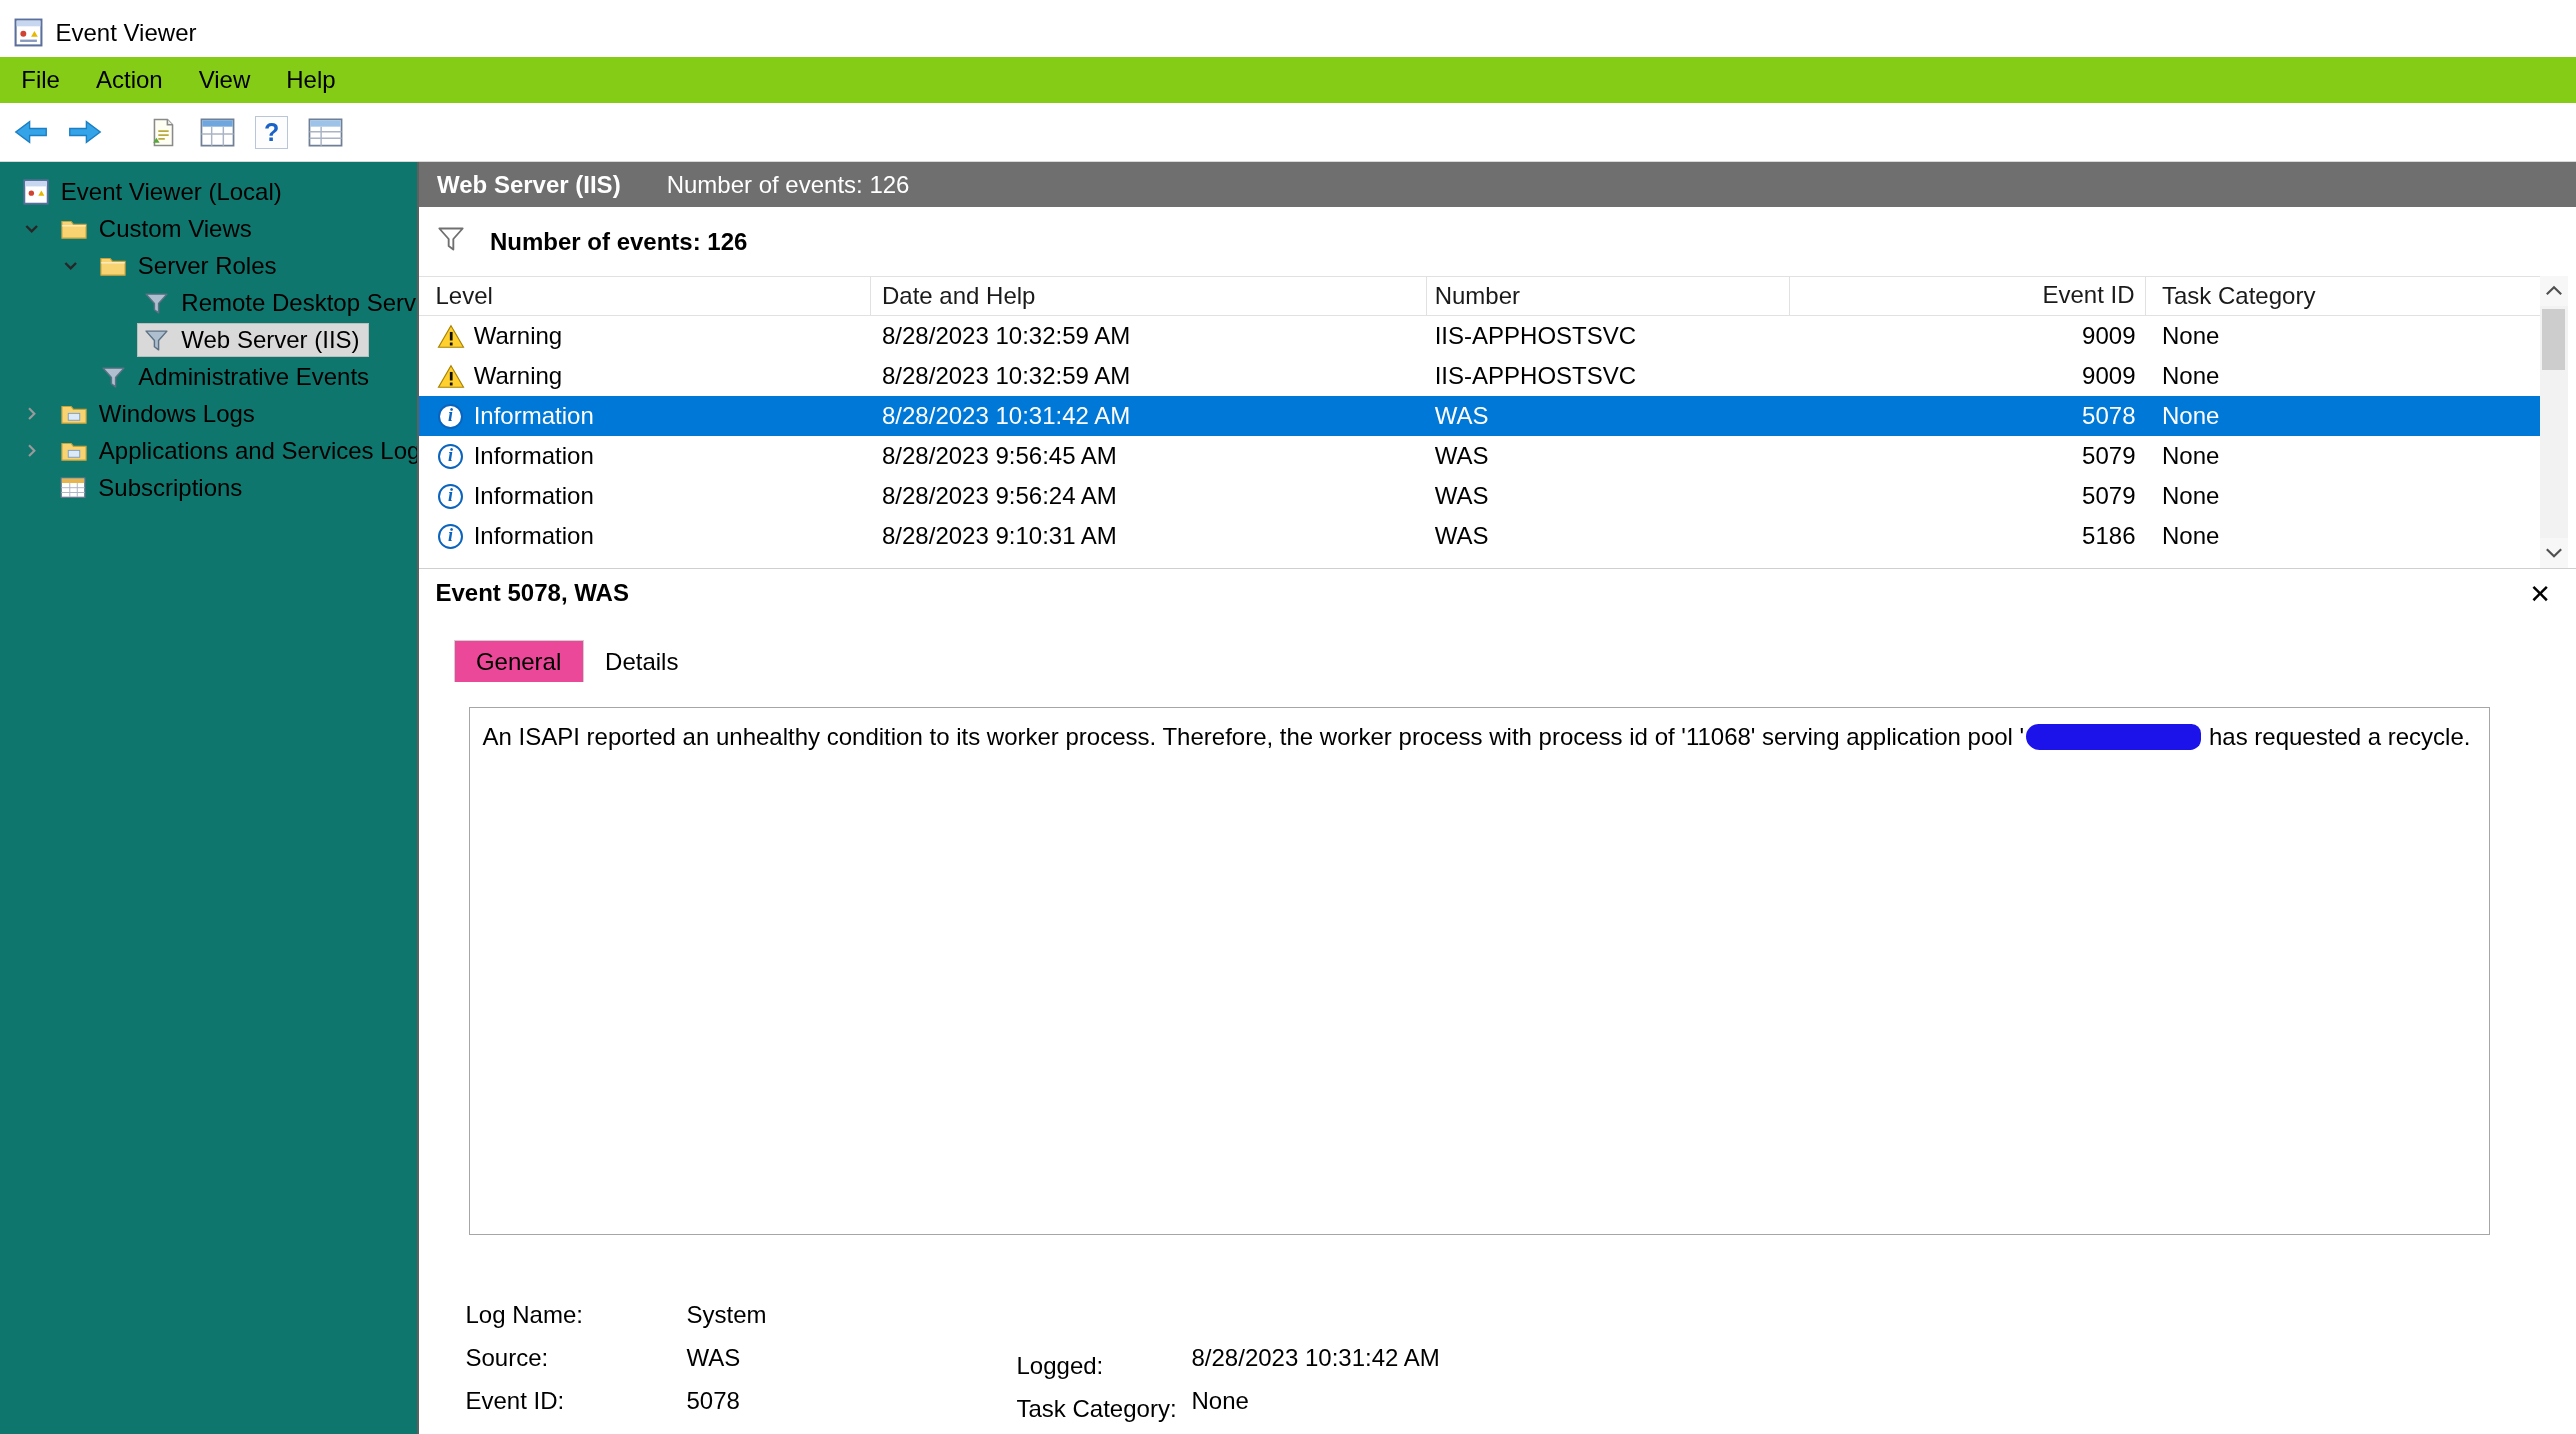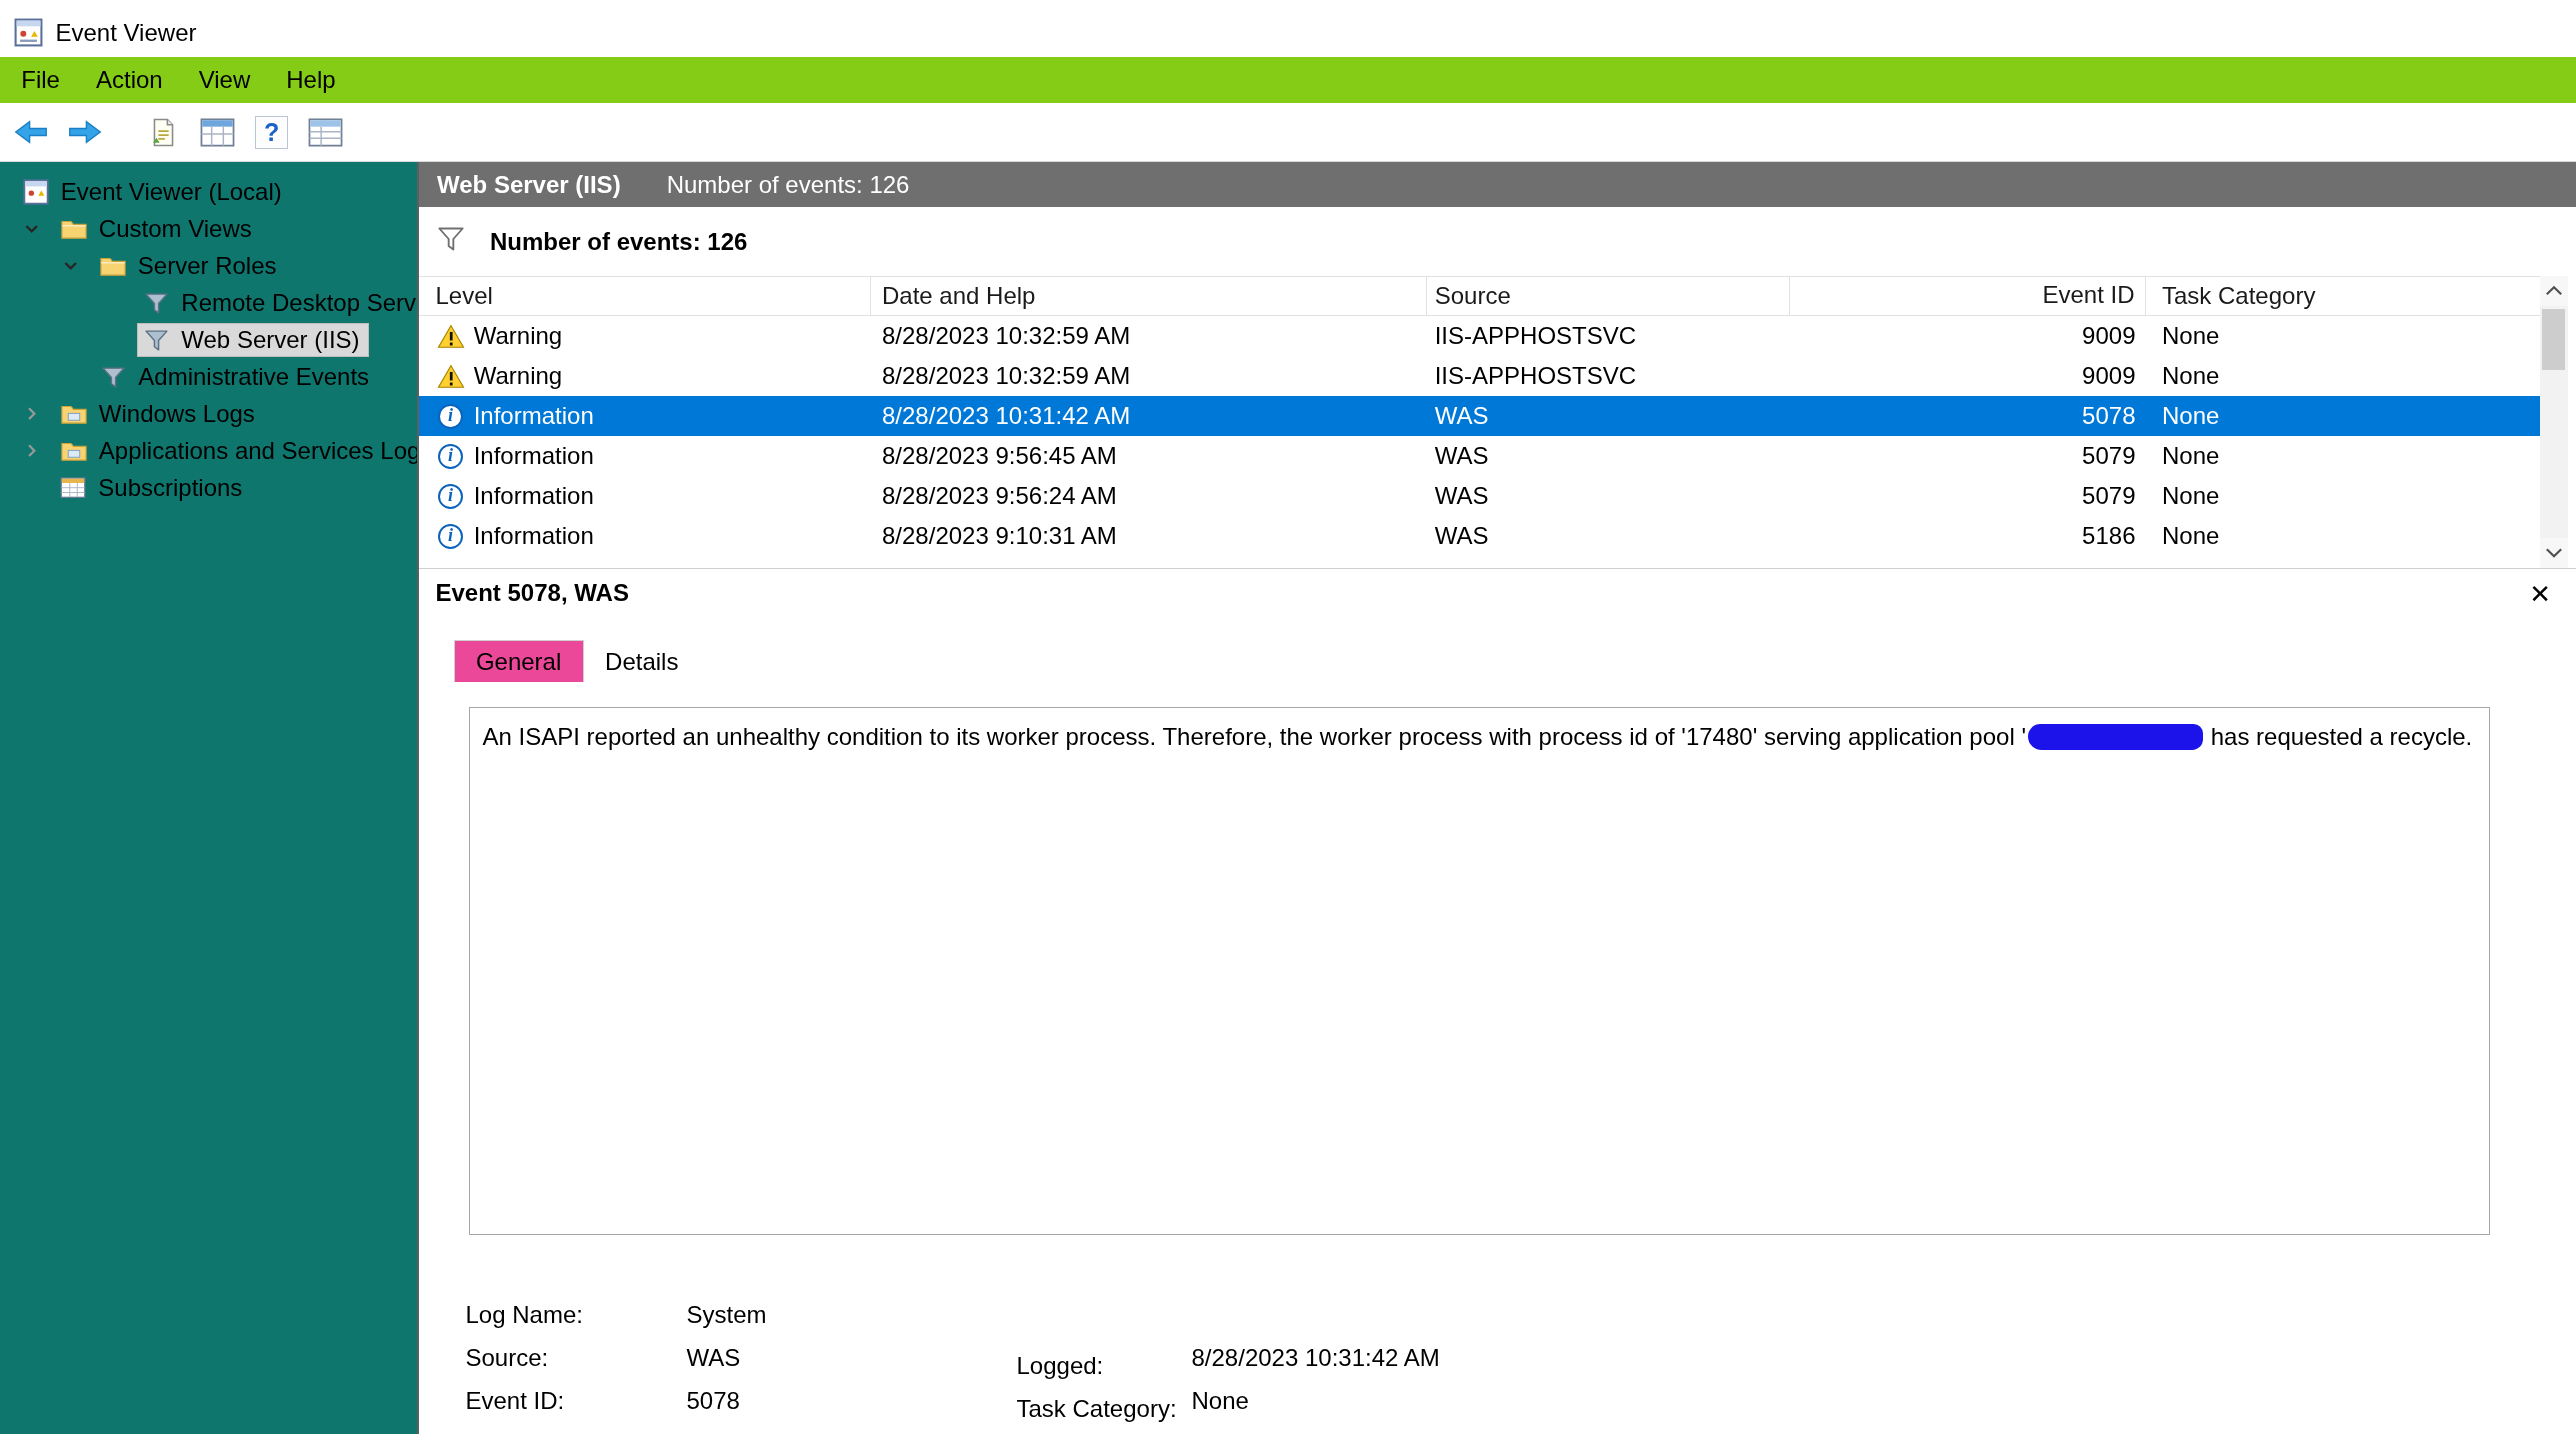--- a/index.html
+++ b/index.html
@@ -303,21 +303,21 @@
             </svg>
         </span>
         <span class="f-text">Number of events: 126</span>
       </div>
 
       <div class="list-wrap">
         <div class="list">
           <div class="thead">
             <div class="th c-level th-sep">Level</div>
             <div class="th c-dt th-sep">Date and Help</div>
-            <div class="th c-src th-sep">Source</div>
+            <div class="th c-src th-sep">Number</div>
             <div class="th c-id th-sep" style="display:block;line-height:36px;">Event ID</div>
             <div class="th c-tc">Task Category</div>
           </div>
 
           <div class="tbody">
 
             <div class="trow">
               <div class="c-level">
                 <span class="level-icon">
                   <svg width="28" height="25" viewBox="0 0 24 22">
@@ -426,21 +426,21 @@
           <span>Event 5078, WAS</span>
         </div>
         <span class="close-btn">✕</span>
 
         <div class="tabs">
           <div class="tab active">General</div>
           <div class="tab">Details</div>
         </div>
 
         <div class="msg-box">
-          <span>An ISAPI reported an unhealthy condition to its worker process. Therefore, the worker process with process id of '17480' serving application pool '</span><span class="redacted"></span><span class="msg-after">has requested a recycle.</span>
+          <span>An ISAPI reported an unhealthy condition to its worker process. Therefore, the worker process with process id of '11068' serving application pool '</span><span class="redacted"></span><span class="msg-after">has requested a recycle.</span>
         </div>
 
         <div class="fields">
           <div class="f-row">
             <span class="f-label1">Log Name:</span>
             <span class="f-val1">System</span>
             <span class="f-label2"></span>
             <span class="f-val2"></span>
           </div>
           <div class="f-row">

